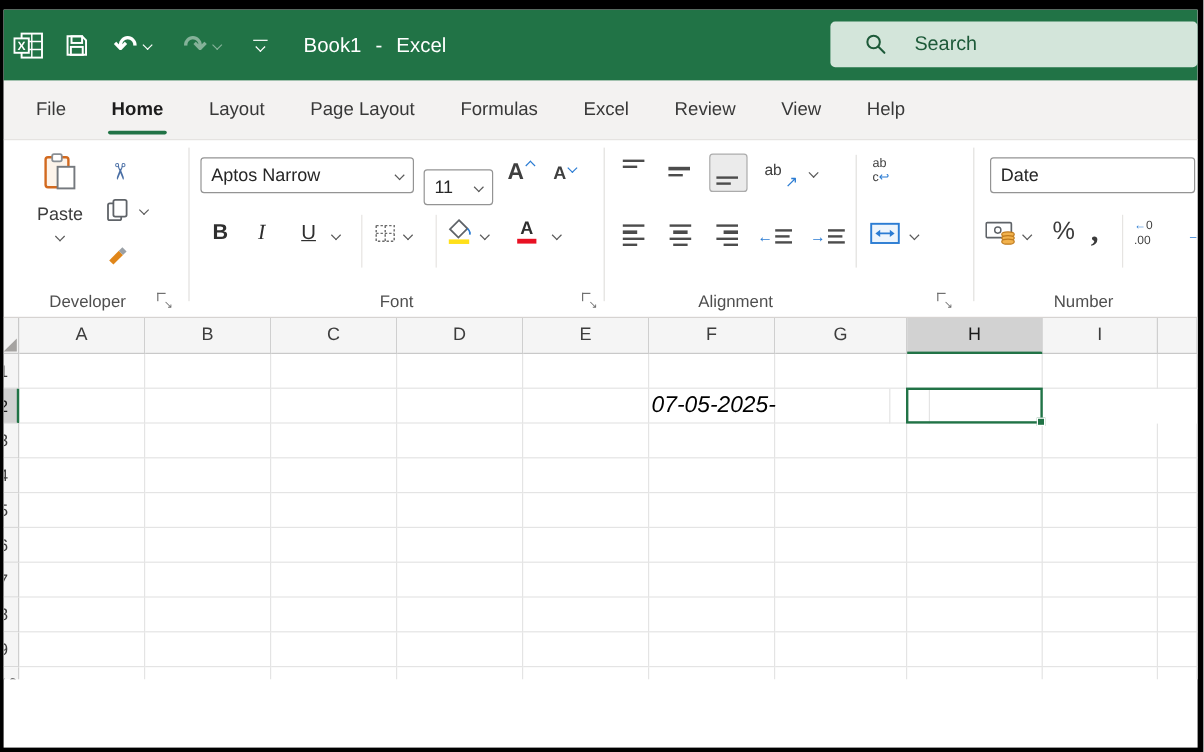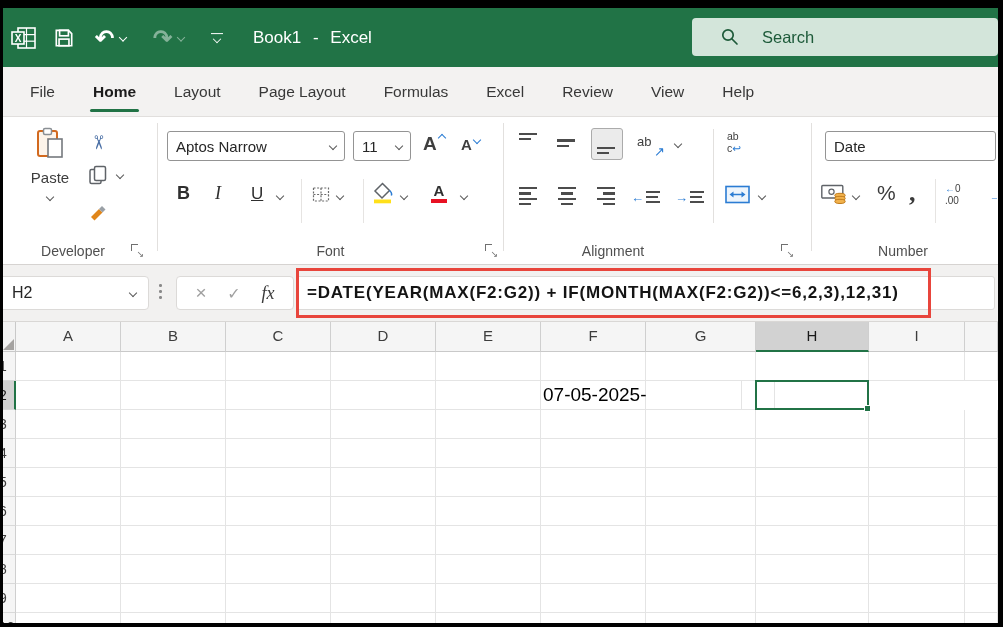--- a/index.html
+++ b/index.html
@@ -191,21 +191,21 @@
       </svg>
     </span>
     <span class="grp-label" style="left:0;top:126px;width:140px">Developer</span>
     <span class="dlg" style="left:128px;top:127px"></span>
     <span class="vsep" style="left:154px"></span>
 
     <div class="combo" style="left:164px;top:14px;width:178px">
       <span>Aptos Narrow</span>
       <span class="chv"></span>
     </div>
-    <div class="combo" style="left:350px;top:14px;width:58px">
+    <div class="combo" style="left:350px;top:24px;width:58px">
       <span>11</span>
       <span class="chv"></span>
     </div>
     <span class="icbtn" style="left:420px;top:16px">
       <span class="bigA" style="font-size:19px">A</span>
       <span class="chv blue up" style="margin:-12px 0 0 2px"></span>
     </span>
     <span class="icbtn" style="left:458px;top:19px">
       <span class="bigA" style="font-size:15px">A</span>
       <span class="chv blue" style="margin:-10px 0 0 2px"></span>
@@ -363,40 +363,20 @@
     <span class="icbtn incdec" style="left:942px;top:66px">
       <span><span class="arr">←</span><span>0</span><br>
       <span>.00</span></span>
     </span>
     <span class="fragment" style="left:986px;top:70px">
       <span>→</span>
     </span>
     <span class="grp-label" style="left:830px;top:126px;width:140px">Number</span>
   </div>
 
-  <div class="fbar">
-    <div class="namebox">
-      <span>H2</span>
-      <span class="chv"></span>
-    </div>
-    <span class="dots">
-          <i></i>
-          <i></i>
-          <i></i>
-        </span>
-    <div class="fxbox">
-      <span class="fx-cancel">×</span>
-      <span class="fx-enter">✓</span>
-      <span class="fx-fx">fx</span>
-    </div>
-    <div class="fwrap">
-      <span class="ftext">=DATE(YEAR(MAX(F2:G2)) + IF(MONTH(MAX(F2:G2))&lt;=6,2,3),12,31)</span>
-    </div>
-    <div class="red-annot"></div>
-  </div>
 
   <div id="grid">
         <div class="grow ghdr">
           <div class="gcorner">
             <span class="tri"></span>
           </div>
           <div class="gcol" style="width: 105px;">A</div>
           <div class="gcol" style="width: 105px;">B</div>
           <div class="gcol" style="width: 105px;">C</div>
           <div class="gcol" style="width: 105px;">D</div>
@@ -424,21 +404,21 @@
         </div>
         <div class="grow">
           <div class="growhdr sel">
             <span>2</span>
           </div>
           <div class="gcell" style="width: 105px;"></div>
           <div class="gcell" style="width: 105px;"></div>
           <div class="gcell" style="width: 105px;"></div>
           <div class="gcell" style="width: 105px;"></div>
           <div class="gcell" style="width: 105px;"></div>
-          <div class="gcell" style="width: 105px;">07-05-2025-</div>
+          <div class="gcell" style="width: 105px; font-style: italic;">07-05-2025-</div>
           <div class="gcell" style="width: 96px;"></div>
           <div class="gcell" style="width: 33px;"></div>
         </div>
         <div class="grow">
           <div class="growhdr">
             <span>3</span>
           </div>
           <div class="gcell" style="width: 105px;"></div>
           <div class="gcell" style="width: 105px;"></div>
           <div class="gcell" style="width: 105px;"></div>

